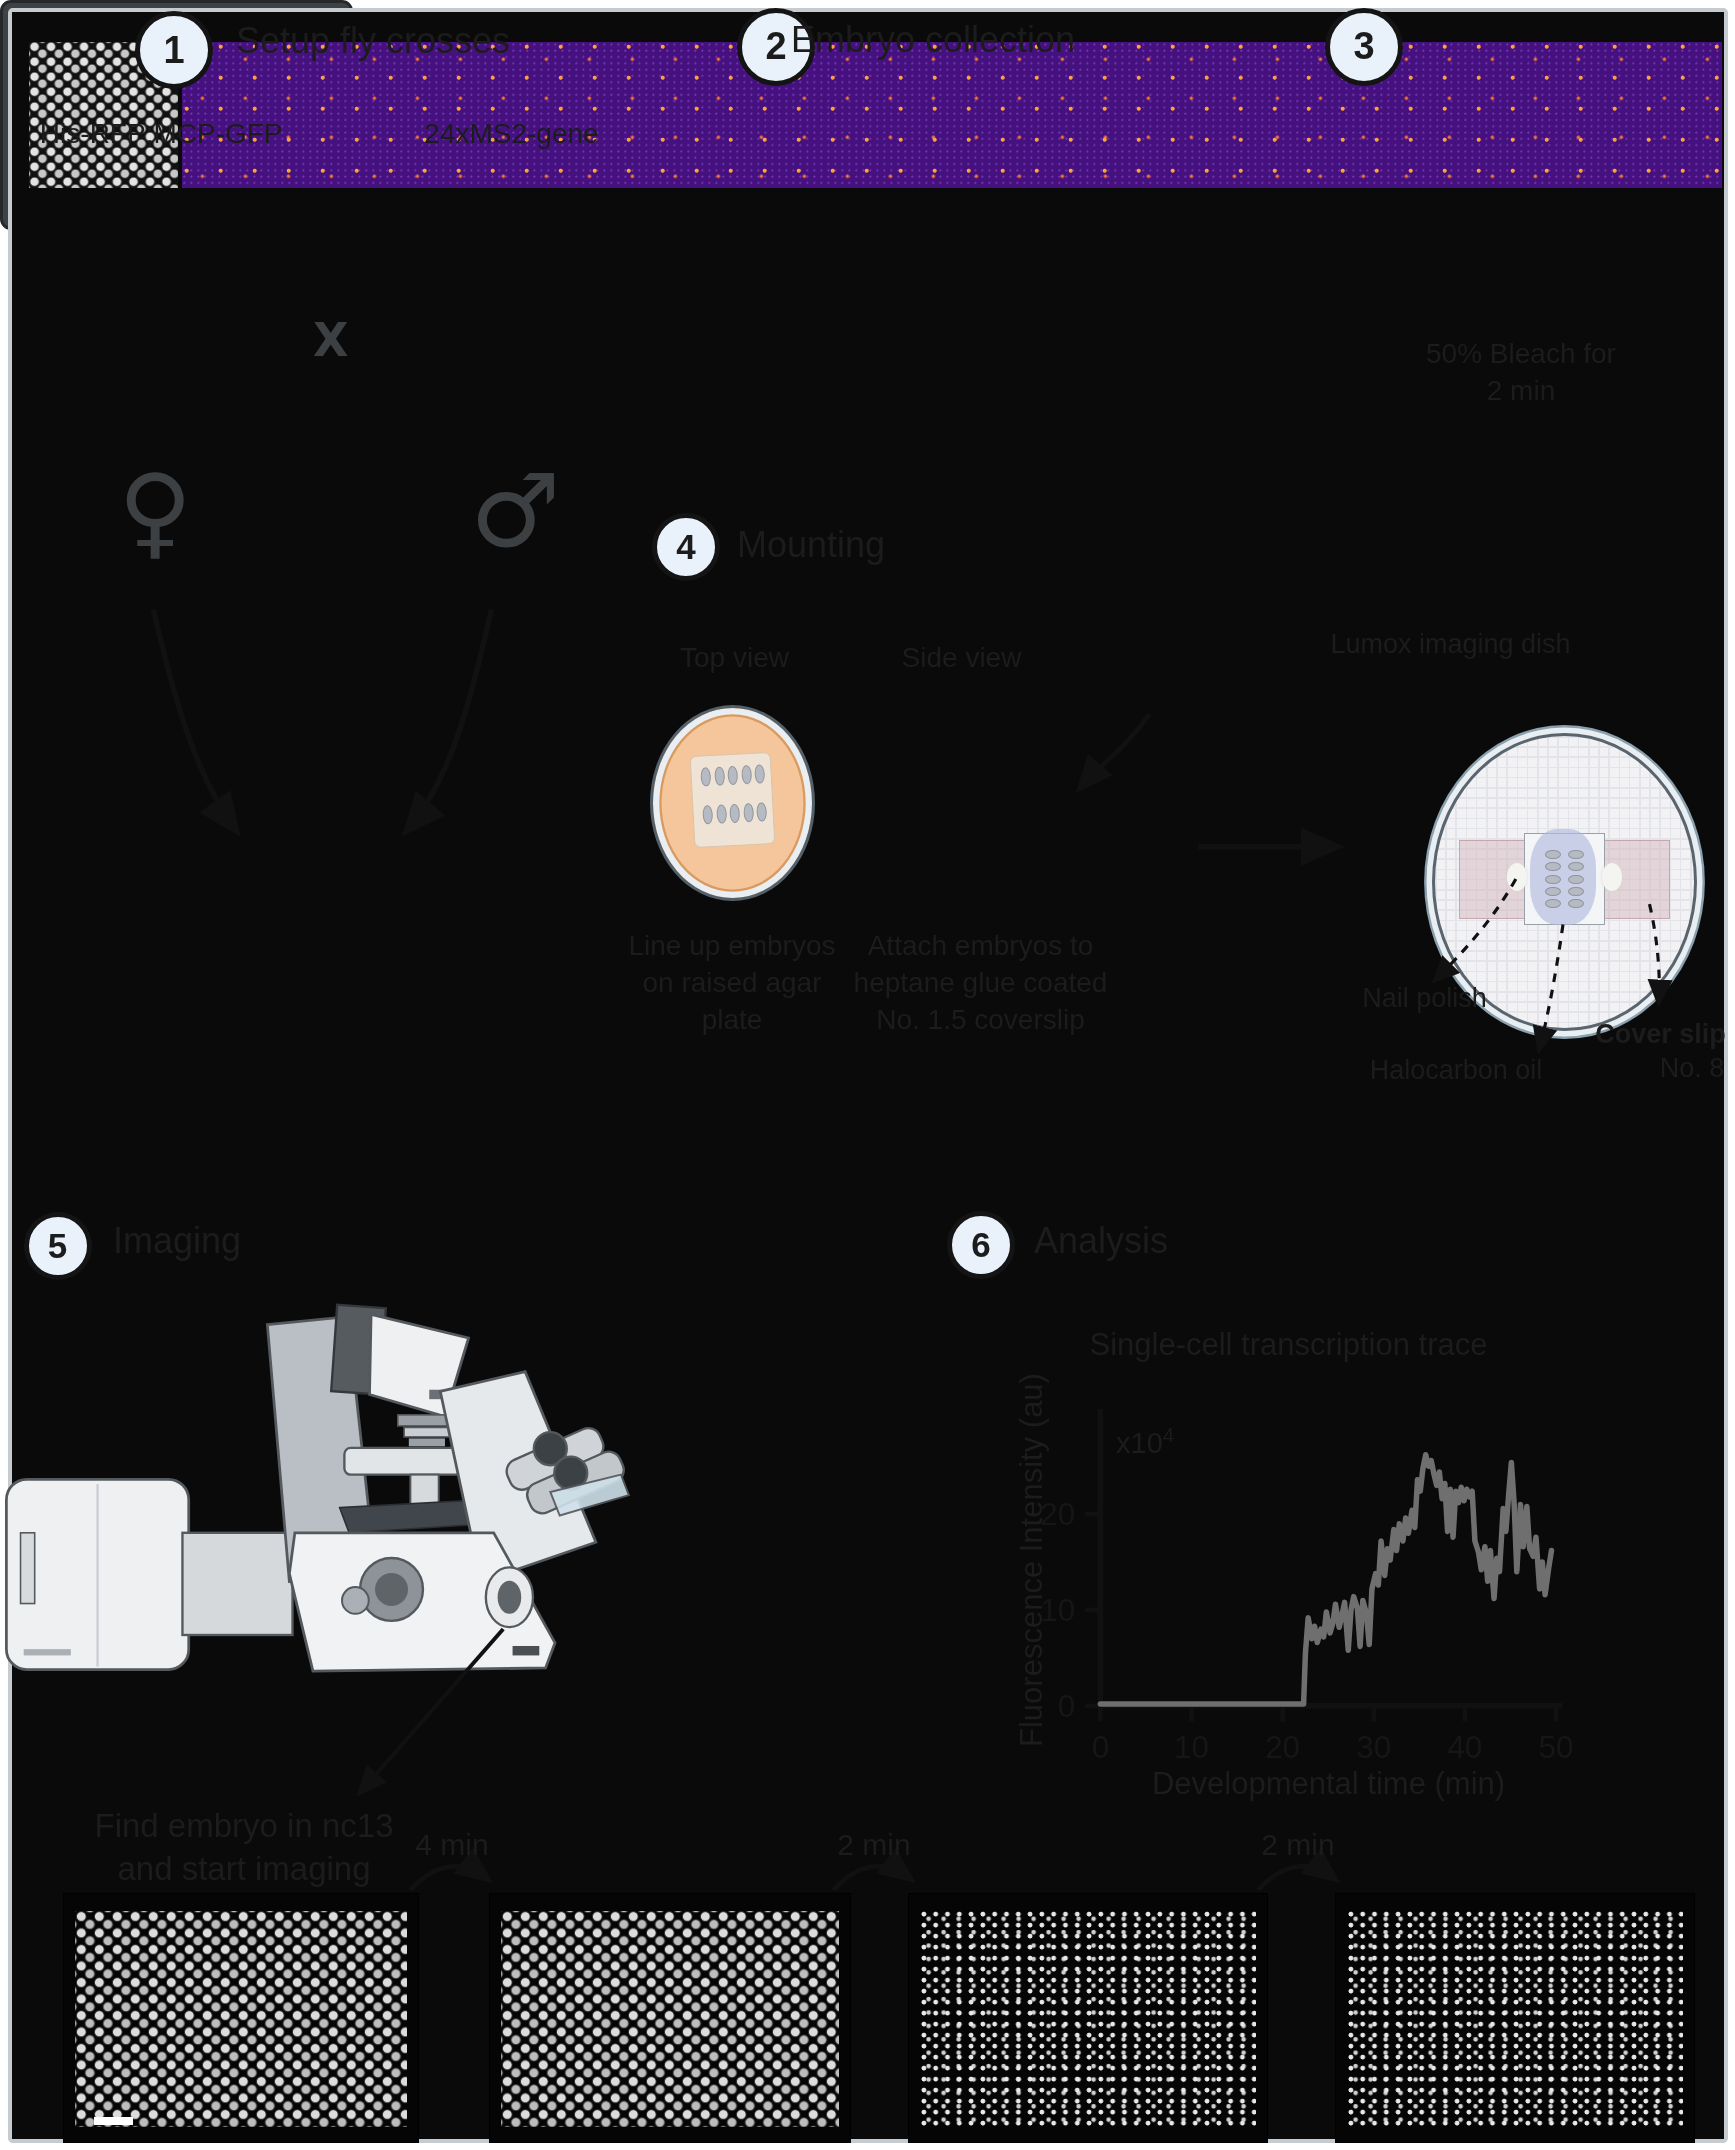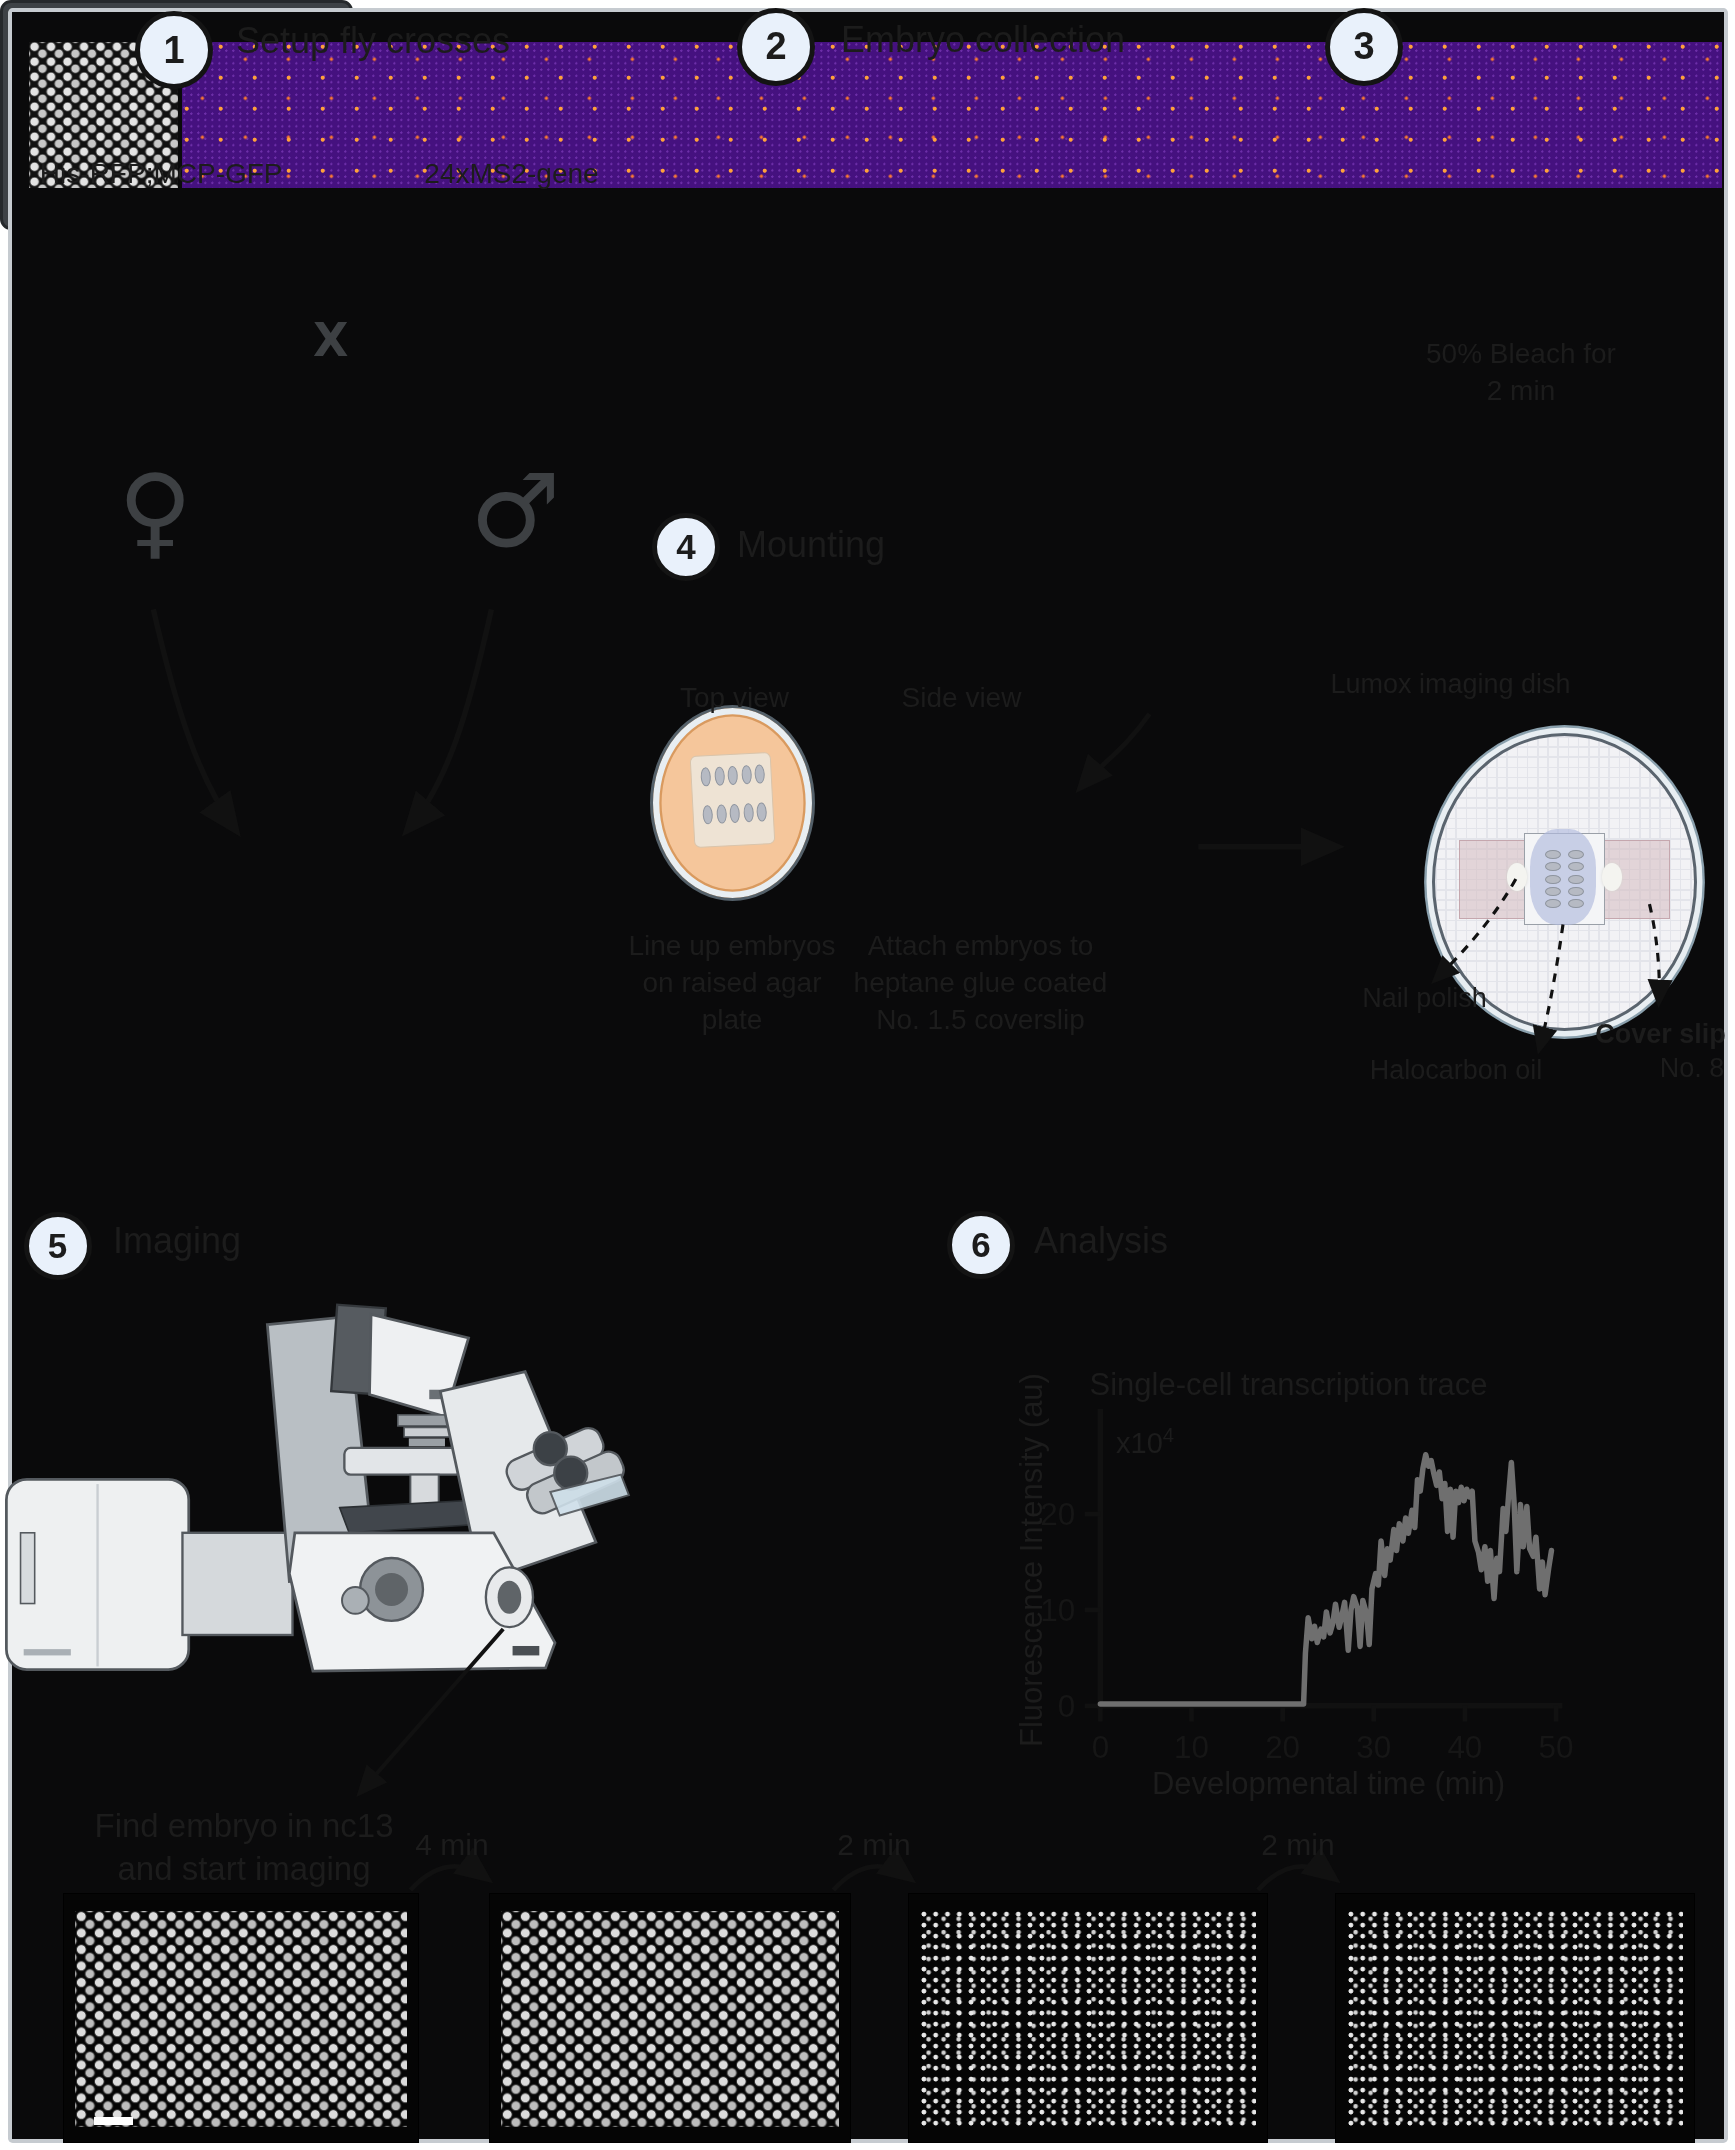--- a/index.html
+++ b/index.html
@@ -3,21 +3,21 @@
 <meta charset="utf-8">
 <style>
   html,body{margin:0;padding:0;background:#ffffff;}
   #canvas{position:relative;width:1736px;height:2151px;background:#fff;
           font-family:"Liberation Sans",sans-serif;color:#1c1c1c;overflow:hidden;}
   .badge{position:absolute;background:#e9f1fb;border:5.5px solid #141414;border-radius:50%;
          display:flex;align-items:center;justify-content:center;font-weight:bold;z-index:6;}
   .badge.big{width:68px;height:68px;font-size:38px;}
   .badge.small{width:58px;height:58px;font-size:35px;}
   .step-title{position:absolute;font-weight:normal;font-size:36px;z-index:6;}
-  .lbl{position:absolute;font-size:28px;text-align:center;z-index:6;line-height:1.3;margin-top:40px;}
+  .lbl{position:absolute;font-size:28px;text-align:center;z-index:6;line-height:1.3;}
   .cap{position:absolute;font-size:28px;text-align:center;z-index:6;line-height:1.32;}
   .ann{position:absolute;font-size:27px;text-align:center;z-index:6;}
   .sym{position:absolute;font-family:"DejaVu Sans",sans-serif;color:#3d4043;font-weight:bold;z-index:6;}
   svg{position:absolute;overflow:visible;}
   #overlay{left:0;top:0;z-index:5;}
   
   #monitor{left:408px;top:1396px;width:347px;height:224px;background:#3e4246;border:3.1px solid #26292c;
            border-radius:11px;z-index:1;}
   #monitor-bezel{position:absolute;left:7.9px;top:7.9px;right:7.9px;bottom:7.9px;background:#c6cbd0;border-radius:4.7px;}
   #monitor-screen{position:absolute;left:3.9px;top:3.9px;right:3.9px;bottom:3.9px;background:#0a0a0b;overflow:hidden;}
@@ -80,21 +80,21 @@
 <div id="canvas">
 
   <div class="badge big" style="left:135px;top:11px;">
       <span>1</span>
     </div>
   <div class="step-title" style="left:236px;top:20.4px;">Setup fly crosses</div>
 
   <div class="badge big" style="left:737px;top:7.9px;">
       <span>2</span>
     </div>
-  <div class="step-title" style="left:841px;top:19px;text-align:right;">Embryo collection</div>
+  <div class="step-title" style="left:791px;top:19px;text-align:right;">Embryo collection</div>
 
   <div class="badge big" style="left:1325px;top:7.9px;">
       <span>3</span>
     </div>
 
   <div class="badge small" style="left:652px;top:513px;">
       <span>4</span>
     </div>
   <div class="step-title" style="left:737px;top:524px;">Mounting</div>
 

